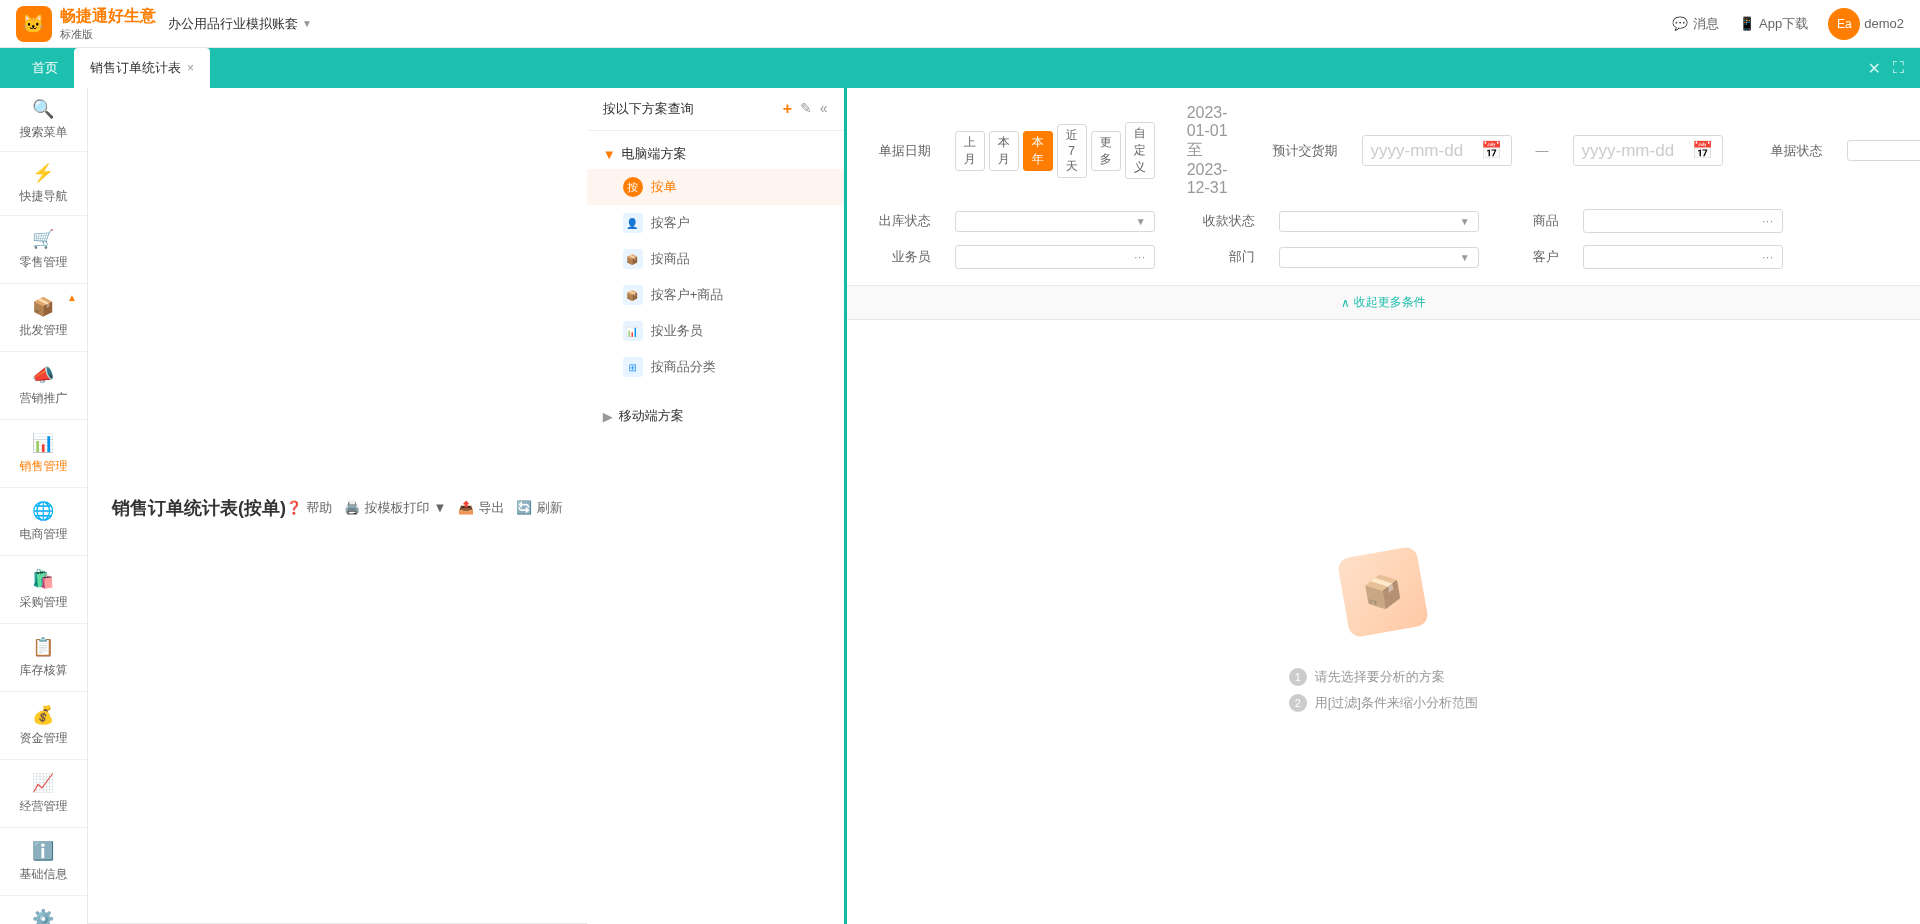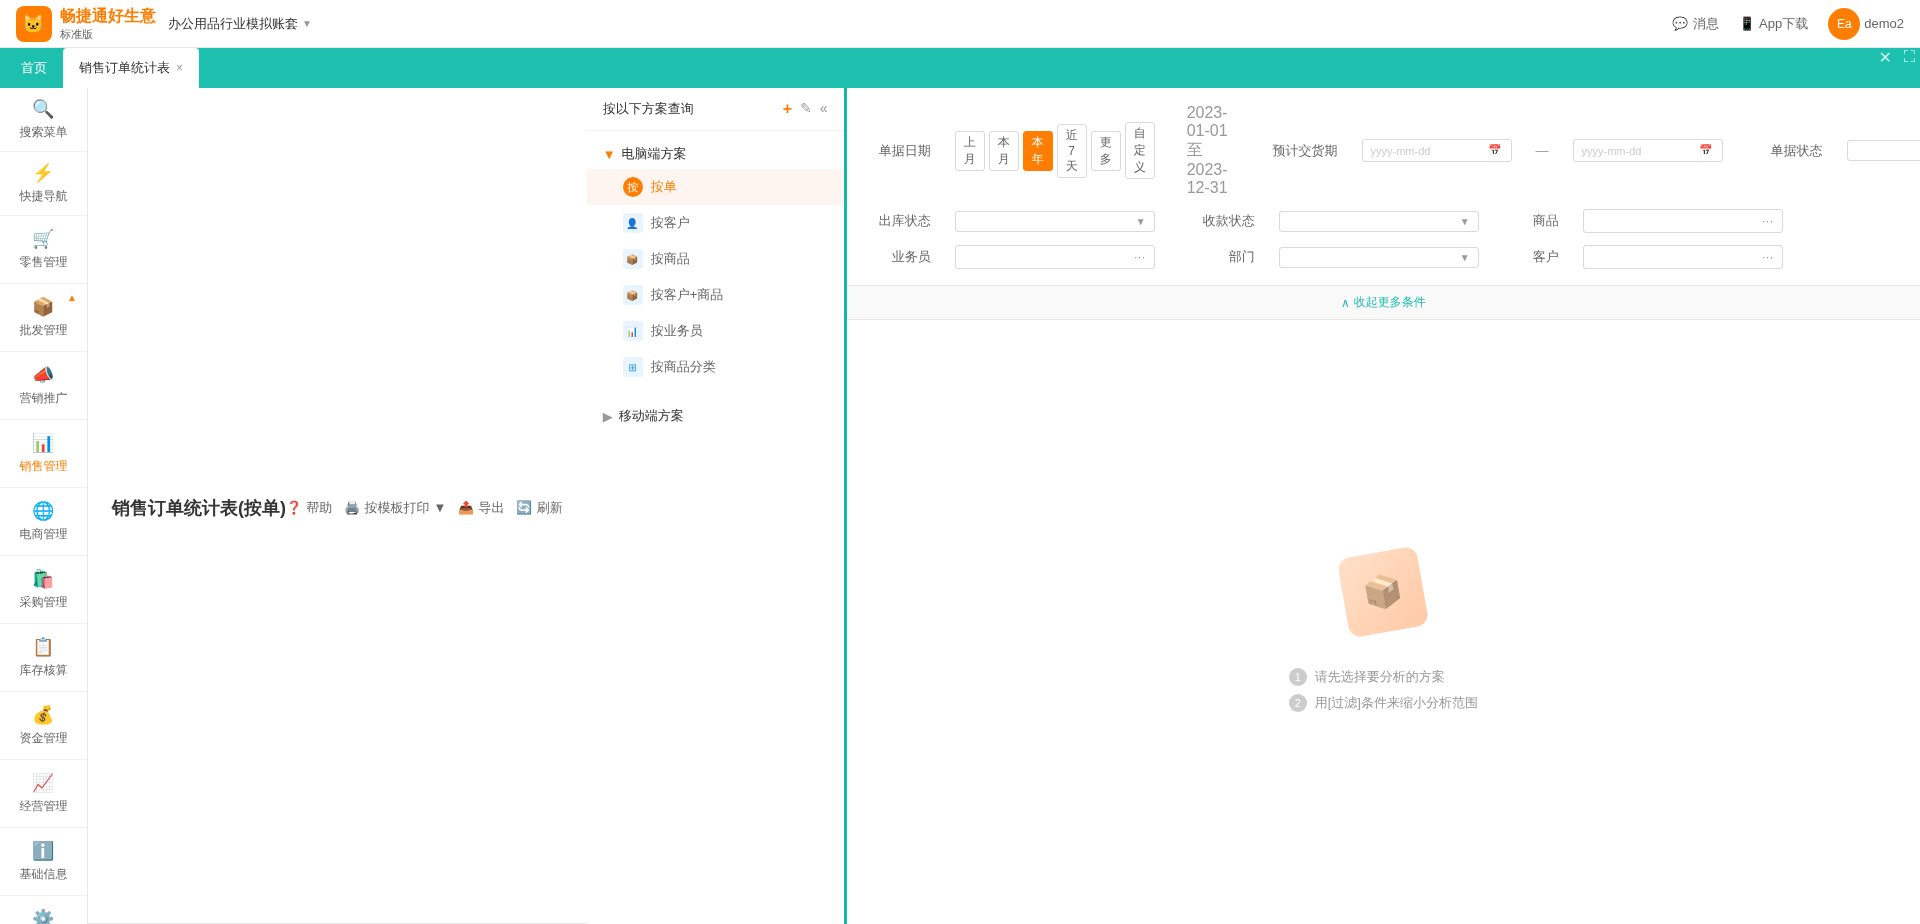--- a/index.html
+++ b/index.html
@@ -11,21 +11,21 @@
     .logo-area { display: flex; align-items: center; gap: 8px; }
     .logo-icon { width: 36px; height: 36px; background: #ff7d00; border-radius: 8px; display: flex; align-items: center; justify-content: center; color: #fff; font-size: 18px; font-weight: bold; }
     .logo-text { font-size: 11px; color: #666; line-height: 1.3; }
     .logo-text div:first-child { color: #ff7d00; font-weight: bold; font-size: 16px; }
     .app-title { font-size: 13px; color: #333; display: flex; align-items: center; gap: 4px; }
     .topbar-right { display: flex; align-items: center; gap: 20px; }
     .topbar-action { display: flex; align-items: center; gap: 4px; color: #666; cursor: pointer; font-size: 13px; }
     .avatar { width: 32px; height: 32px; border-radius: 50%; background: #ff7d00; display: flex; align-items: center; justify-content: center; color: #fff; font-size: 12px; }
 
     
-    .tabbar { height: 40px; background: #1dbfaf; display: flex; padding: 0 5px; flex-shrink: 0; }
+    .tabbar { height: 40px; background: #1dbfaf; display: flex; align-items: center; padding: 0 16px; flex-shrink: 0; }
     .tab { height: 40px; display: flex; align-items: center; padding: 0 16px; font-size: 13px; color: rgba(255,255,255,0.85); cursor: pointer; position: relative; gap: 6px; }
     .tab.home { color: #fff; }
     .tab.active { background: #fff; color: #333; border-radius: 4px 4px 0 0; }
     .tab-close { color: #999; font-size: 12px; cursor: pointer; }
     .window-controls { margin-left: auto; display: flex; gap: 12px; }
     .window-btn { color: rgba(255,255,255,0.8); cursor: pointer; font-size: 16px; }
 
     
     .main-layout { display: flex; flex: 1; overflow: hidden; }
 
@@ -63,21 +63,21 @@
     
     .right-panel { flex: 1; display: flex; flex-direction: column; overflow: hidden; }
     .filter-area { background: #fff; padding: 16px 24px; border-bottom: 1px solid #e8e8e8; flex-shrink: 0; }
     .filter-row { display: flex; align-items: center; gap: 16px; margin-bottom: 12px; }
     .filter-row:last-child { margin-bottom: 0; }
     .filter-label { font-size: 13px; color: #666; white-space: nowrap; min-width: 60px; text-align: right; }
     .date-shortcuts { display: flex; align-items: center; gap: 4px; }
     .date-btn { padding: 2px 8px; font-size: 12px; color: #666; border: 1px solid #d9d9d9; border-radius: 3px; cursor: pointer; background: #fff; }
     .date-btn.active { background: #ff7d00; color: #fff; border-color: #ff7d00; }
     .date-range-text { font-size: 16px; color: #999; margin-left: 8px; }
-    .date-input { border: 1px solid #d9d9d9; border-radius: 3px; padding: 4px 8px; font-size: 11px; color: #999; display: flex; align-items: center; justify-content: space-between; min-width: 150px; cursor: pointer; background: #fff; }
+    .date-input { border: 1px solid #d9d9d9; border-radius: 3px; padding: 4px 8px; font-size: 17px; color: #999; display: flex; align-items: center; justify-content: space-between; min-width: 150px; cursor: pointer; background: #fff; }
     .date-sep { color: #999; }
     .filter-select { border: 1px solid #d9d9d9; border-radius: 3px; padding: 4px 8px; font-size: 12px; color: #333; display: flex; align-items: center; justify-content: space-between; min-width: 200px; cursor: pointer; background: #fff; flex: 1; }
     .filter-select-wide { flex: 1; border: 1px solid #d9d9d9; border-radius: 3px; padding: 4px 8px; font-size: 12px; display: flex; align-items: center; justify-content: space-between; cursor: pointer; background: #fff; min-width: 300px; }
     .filter-dots { color: #999; cursor: pointer; }
     .query-btn { background: #ff7d00; color: #fff; border: none; border-radius: 4px; padding: 6px 24px; font-size: 14px; cursor: pointer; white-space: nowrap; }
     .set-btn { border: 1px solid #d9d9d9; background: #fff; color: #666; border-radius: 8px; padding: 6px 20px; font-size: 13px; cursor: pointer; margin-top: 6px; white-space: nowrap; }
 
     .right-filter-col { display: flex; flex-direction: column; align-items: flex-end; gap: 6px; margin-left: auto; flex-shrink: 0; }
 
     .collapse-bar { display: flex; align-items: center; justify-content: center; padding: 8px; color: #1dbfaf; font-size: 12px; cursor: pointer; background: #f9f9f9; border-bottom: 1px solid #e8e8e8; flex-shrink: 0; }

